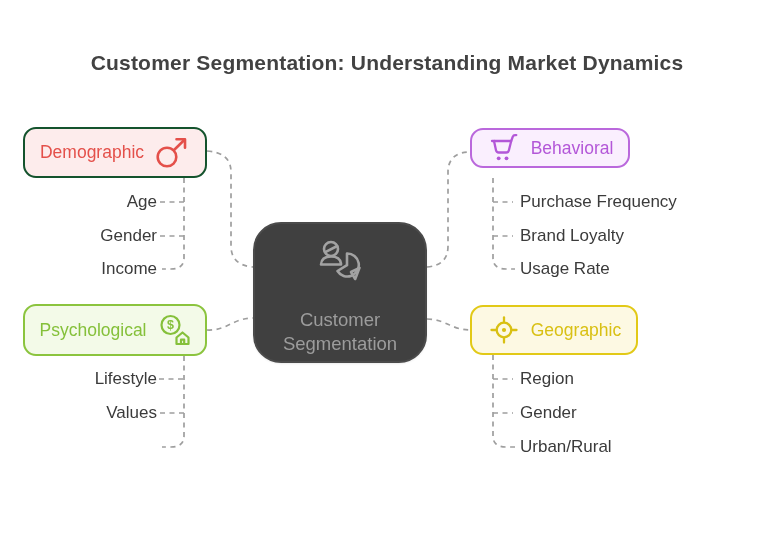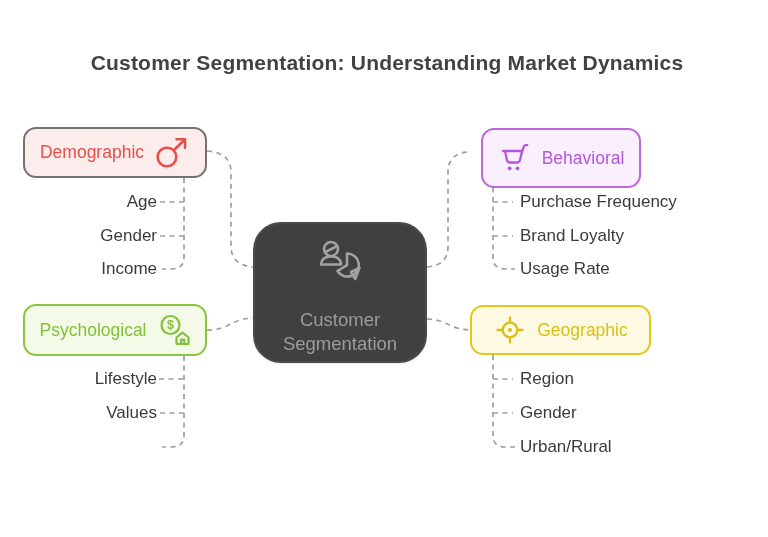--- a/index.html
+++ b/index.html
@@ -12,26 +12,26 @@
     font-size:21px;font-weight:600;color:#424242;letter-spacing:.2px;padding-left:6px;
   }
   svg.wires{position:absolute;left:0;top:0;z-index:0;}
   .wire{fill:none;stroke:#9e9e9e;stroke-width:1.7;stroke-dasharray:5 4.5;}
   .node{
     position:absolute;z-index:2;display:flex;align-items:center;justify-content:center;
     gap:10px;border-radius:13px;box-sizing:border-box;font-weight:500;font-size:17.5px;
   }
   .node .nlabel{white-space:nowrap;}
   .node-demographic{left:23px;top:127px;width:184px;height:51px;
-    border:2px solid #737373;background:#fdecec;color:#e4504a;}
-  .node-behavioral{left:481px;top:128px;width:160px;height:60px;
+    border:2px solid #14532d;background:#fdecec;color:#e4504a;}
+  .node-behavioral{left:470px;top:128px;width:160px;height:40px;
     border:2px solid #ba68dc;background:#faeffe;color:#b357d8;}
   .node-psychological{left:23px;top:304px;width:184px;height:52px;
     border:2px solid #8bc43e;background:#f3fae8;color:#85c03a;}
-  .node-geographic{left:470px;top:305px;width:181px;height:50px;
+  .node-geographic{left:470px;top:305px;width:168px;height:50px;
     border:2px solid #e2c917;background:#fdf9e3;color:#d9c013;}
   .node-central{
     left:253px;top:222px;width:174px;height:141px;z-index:2;
     border:2.5px solid #4b4b4b;border-radius:28px;background:#404040;
     display:flex;flex-direction:column;align-items:center;justify-content:flex-start;
     box-shadow:0 1px 2px rgba(0,0,0,.08);
   }
   .central-label{
     margin-top:6px;text-align:center;color:#9c9c9c;font-size:18.5px;line-height:1.28;
   }

